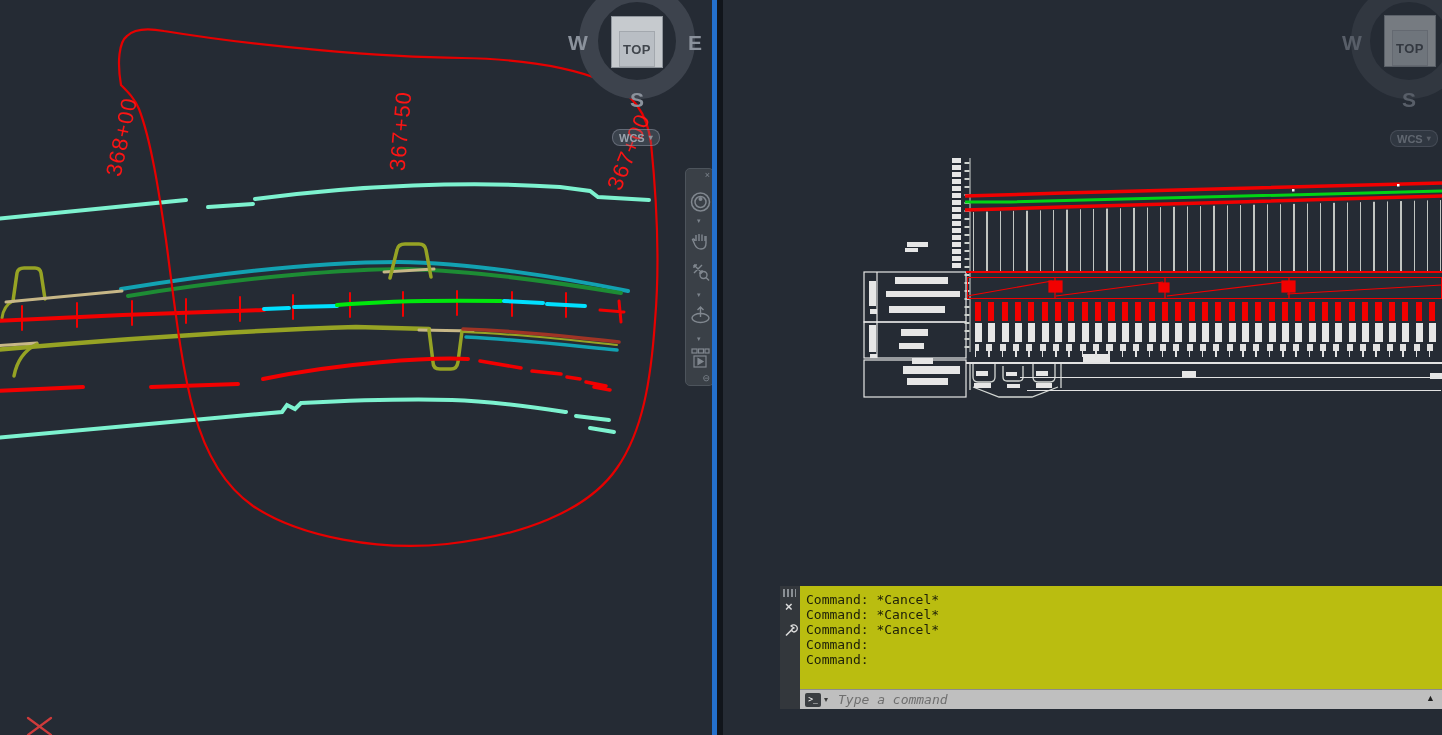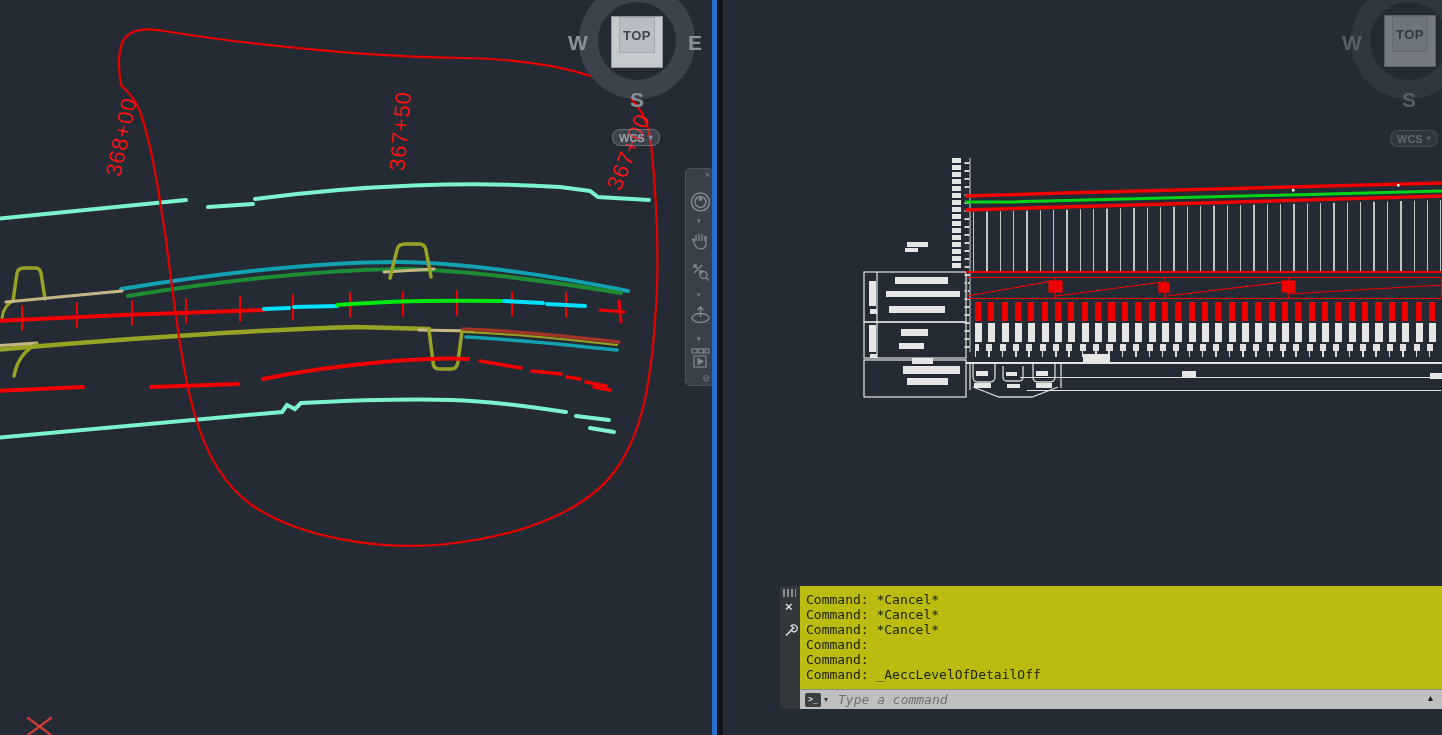--- a/index.html
+++ b/index.html
@@ -26,21 +26,21 @@
   svg .fwht  { fill:#e6e6e6; }
 
   .station { position:absolute; color:#fb1414; font-size:22px; letter-spacing:1px; white-space:nowrap; }
 
   
   .vc-ring { position:absolute; width:116px; height:116px; border-radius:50%;
              border:19px solid #3d434d; }
   .vc-letter { position:absolute; color:#8b929c; font-weight:bold; font-size:21px;
                transform:translate(-50%,-50%); }
   .vc-top { position:absolute; width:52px; height:52px; background:#c6cace; border:1px solid #8f959c;
-            display:flex; align-items:flex-start; justify-content:center; }
+            display:flex; align-items:flex-end; justify-content:center; }
   .vc-top-inner { width:36px; height:36px; background:#b9bec4; border:1px solid #a3a8ae;
             display:flex; align-items:center; justify-content:center;
             color:#41464d; font-weight:bold; font-size:13px; letter-spacing:.5px; }
   .wcs-pill { position:absolute; height:17px; border-radius:8px; background:rgba(120,130,142,.28);
               border:1px solid rgba(150,158,170,.45); color:#9ba2ac; font-size:11px; font-weight:bold;
               display:flex; align-items:center; padding:0 6px; gap:4px; }
   .wcs-caret { font-size:8px; color:#8a9099; }
   .vc-faded { opacity:.5; }
 
   
@@ -315,21 +315,20 @@
           <path d="M9,4 a3.6,3.6 0 1 1 3,6 l-2,-1 0,-2 2,-1 z" stroke-width="1.3"></path>
         </g>
       </svg>
     </div>
     <div class="cmd-history">
       <div class="cmd-line">Command: *Cancel*</div>
       <div class="cmd-line">Command: *Cancel*</div>
       <div class="cmd-line">Command: *Cancel*</div>
       <div class="cmd-line">Command:</div>
       <div class="cmd-line">Command:</div>
-      <div class="cmd-line">Command: _AeccLevelOfDetailOff</div>
     </div>
     <div class="cmd-input">
       <span class="cmd-promptbox">&gt;_</span>
       <span class="cmd-caret">▾</span>
       <span class="cmd-placeholder">Type a command</span>
     </div>
     <div class="cmd-up">▲</div>
   </div>
 
 </div>

